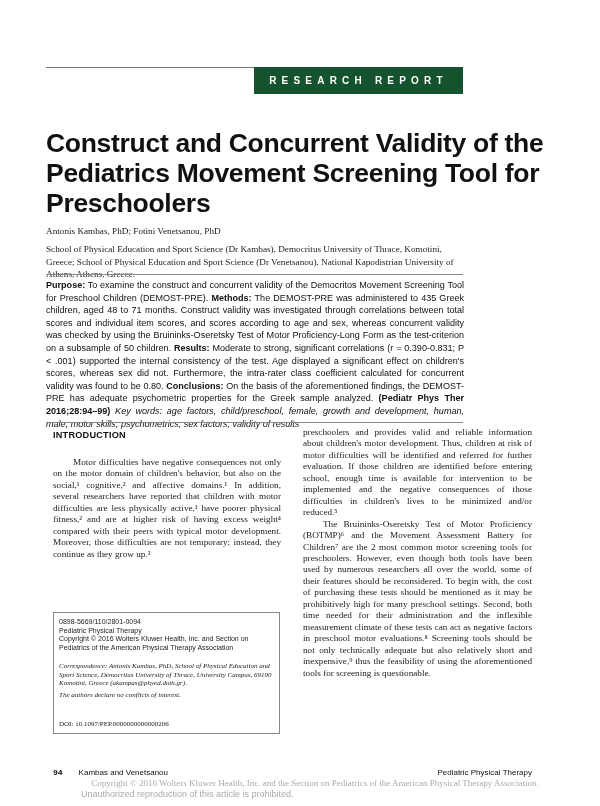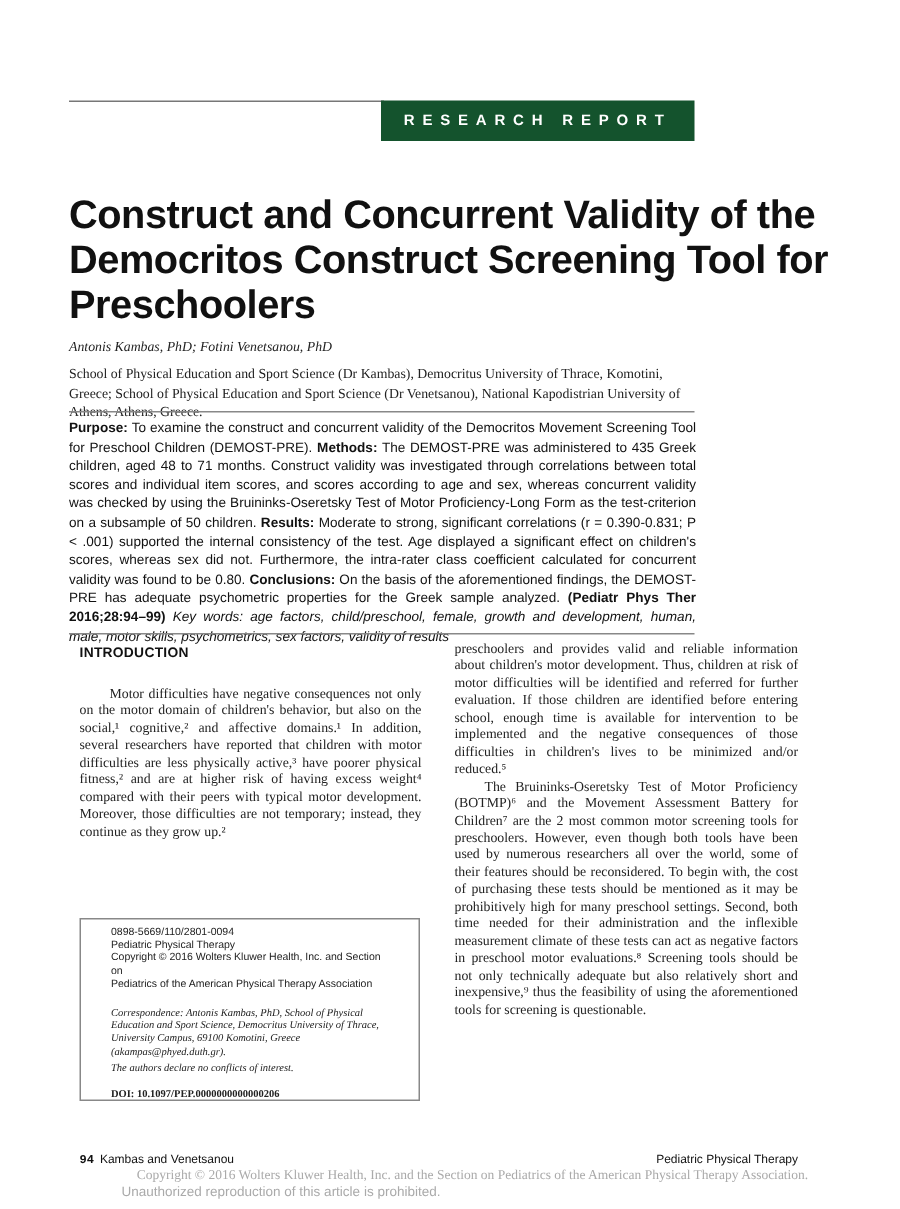--- a/index.html
+++ b/index.html
@@ -4,52 +4,52 @@
 <style>
   html, body { margin:0; padding:0; background:#ffffff; }
   body { width:600px; height:806px; position:relative; overflow:hidden; color:#111; }
   .abs { position:absolute; }
   .rule-top { left:46px; top:67px; width:210px; height:0; border-top:1.5px solid #777; }
   .banner { left:254px; top:67px; width:209px; height:27px; background:#14532d; color:#fff;
     font-family:"Liberation Sans", sans-serif; font-weight:bold; font-size:10px; letter-spacing:5.2px;
     display:flex; align-items:center; justify-content:center; }
   .title { left:46px; top:128px; width:520px; font-family:"Liberation Sans", sans-serif; font-weight:bold;
     font-size:26.5px; line-height:30px; color:#111; letter-spacing:-0.3px; }
-  .authors { left:46px; top:226px; font-family:"Liberation Serif", serif; font-style:italic; font-size:9.2px; color:#222; }
+  .authors { left:46px; top:226px; font-family:"Liberation Serif", serif; font-size:9.2px; color:#222; }
   .affil { left:46px; top:243px; width:418px; font-family:"Liberation Serif", serif; font-size:9.2px; line-height:12.5px; color:#222; }
   .rule-abs1 { left:46px; top:274px; width:417px; border-top:1.5px solid #888; }
   .abstract { left:46px; top:279px; width:418px; font-family:"Liberation Sans", sans-serif; font-size:9.05px; line-height:12.6px; color:#111; text-align:justify; }
   .abstract b { font-weight:bold; }
   .abstract i { font-style:italic; }
   .rule-abs2 { left:46px; top:422px; width:417px; border-top:1.5px solid #888; }
   .col { font-family:"Liberation Serif", serif; font-size:9.2px; line-height:11.45px; color:#222; text-align:justify; }
   .col p { margin:0; text-indent:20px; }
   .col p.noindent { text-indent:0; }
   .col-left { left:53px; top:457px; width:228px; }
   .col-right { left:303px; top:427px; width:229px; }
   .intro-head { left:53px; top:430px; font-family:"Liberation Sans", sans-serif; font-weight:bold; font-size:9.2px; letter-spacing:0.2px; color:#111; }
-  .infobox { left:53px; top:612px; width:227px; height:122px; border:1.2px solid #888; box-sizing:border-box; padding:5px 20px;
+  .infobox { left:53px; top:612px; width:227px; height:122px; border:1.2px solid #888; box-sizing:border-box; padding:5px 5px;
     font-size:7px; line-height:8.7px; color:#222; }
   .infobox .sans { font-family:"Liberation Sans", sans-serif; }
   .infobox .serif { font-family:"Liberation Serif", serif; font-style:italic; }
   .infobox .gap { height:9px; }
-  .infobox .doi { font-family:"Liberation Serif", serif; font-style:normal; margin-top:8px;font-weight:bold; }
+  .infobox .doi { font-family:"Liberation Serif", serif; font-style:normal; margin-top:20px; }
   .footer-left { left:53px; top:768px; font-family:"Liberation Sans", sans-serif; font-size:8px; color:#111; }
-  .footer-left b { font-weight:bold; margin-right:4px;font-family:Liberation Mono, monospace; }
+  .footer-left b { font-weight:bold; margin-right:16px;font-family:Liberation Mono, monospace; }
   .footer-right { right:68px; top:768px; font-family:"Liberation Sans", sans-serif; font-size:8px; color:#111; }
   .copy1 { left:0; width:600px; top:778px; text-align:center; font-family:Liberation Serif, serif; font-size:9px; color:#aaa; padding-left:30px; box-sizing:border-box; }
   .copy2 { left:0; width:600px; top:789px; text-align:left; font-family:"Liberation Sans", sans-serif; font-size:9px; color:#aaa; padding-left:81px; box-sizing:border-box; }
 </style>
 </head>
 <body>
 
 <div class="abs rule-top"></div>
 <div class="abs banner">RESEARCH REPORT</div>
 
-<div class="abs title">Construct and Concurrent Validity of the Democritos Construct Screening Tool for Preschoolers</div>
+<div class="abs title">Construct and Concurrent Validity of the Pediatrics Movement Screening Tool for Preschoolers</div>
 <div class="abs authors">Antonis Kambas, PhD; Fotini Venetsanou, PhD</div>
 <div class="abs affil">School of Physical Education and Sport Science (Dr Kambas), Democritus University of Thrace, Komotini, Greece; School of Physical Education and Sport Science (Dr Venetsanou), National Kapodistrian University of Athens, Athens, Greece.</div>
 
 <div class="abs rule-abs1"></div>
 <div class="abs abstract">
   <b>Purpose:</b><span> To examine the construct and concurrent validity of the Democritos Movement Screening Tool for Preschool Children (DEMOST-PRE). </span><b>Methods:</b><span> The DEMOST-PRE was administered to 435 Greek children, aged 48 to 71 months. Construct validity was investigated through correlations between total scores and individual item scores, and scores according to age and sex, whereas concurrent validity was checked by using the Bruininks-Oseretsky Test of Motor Proficiency-Long Form as the test-criterion on a subsample of 50 children. </span><b>Results:</b><span> Moderate to strong, significant correlations (r = 0.390-0.831; P &lt; .001) supported the internal consistency of the test. Age displayed a significant effect on children's scores, whereas sex did not. Furthermore, the intra-rater class coefficient calculated for concurrent validity was found to be 0.80. </span><b>Conclusions:</b><span> On the basis of the aforementioned findings, the DEMOST-PRE has adequate psychometric properties for the Greek sample analyzed. </span><b>(Pediatr Phys Ther 2016;28:94–99)</b><i> Key words: age factors, child/preschool, female, growth and development, human, male, motor skills, psychometrics, sex factors, validity of results</i>
 </div>
 <div class="abs rule-abs2"></div>
 
 <div class="abs intro-head">INTRODUCTION</div>

